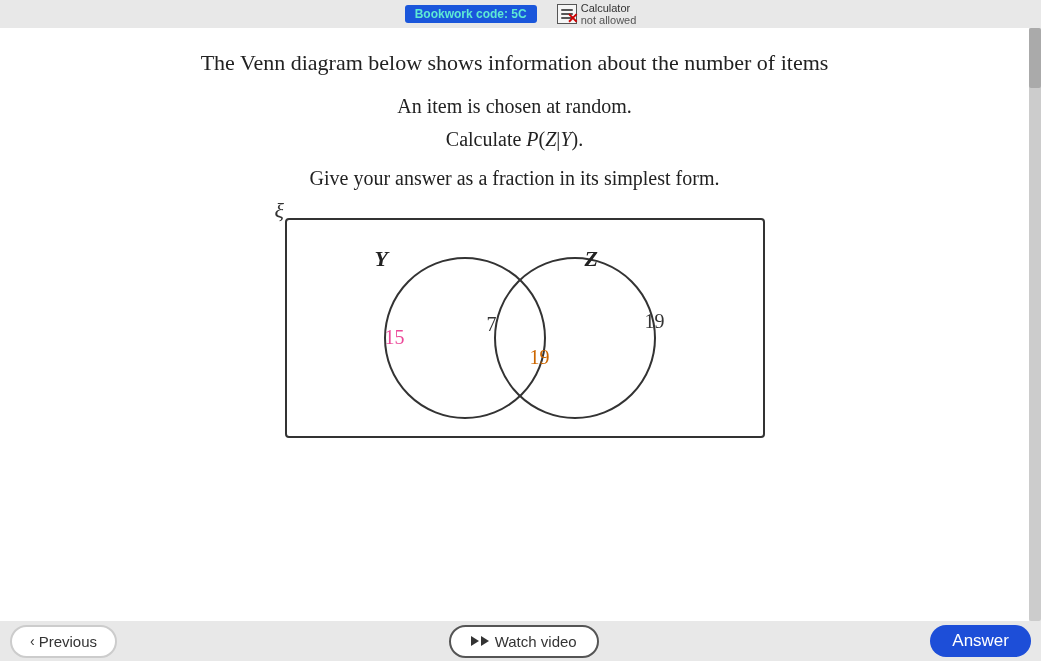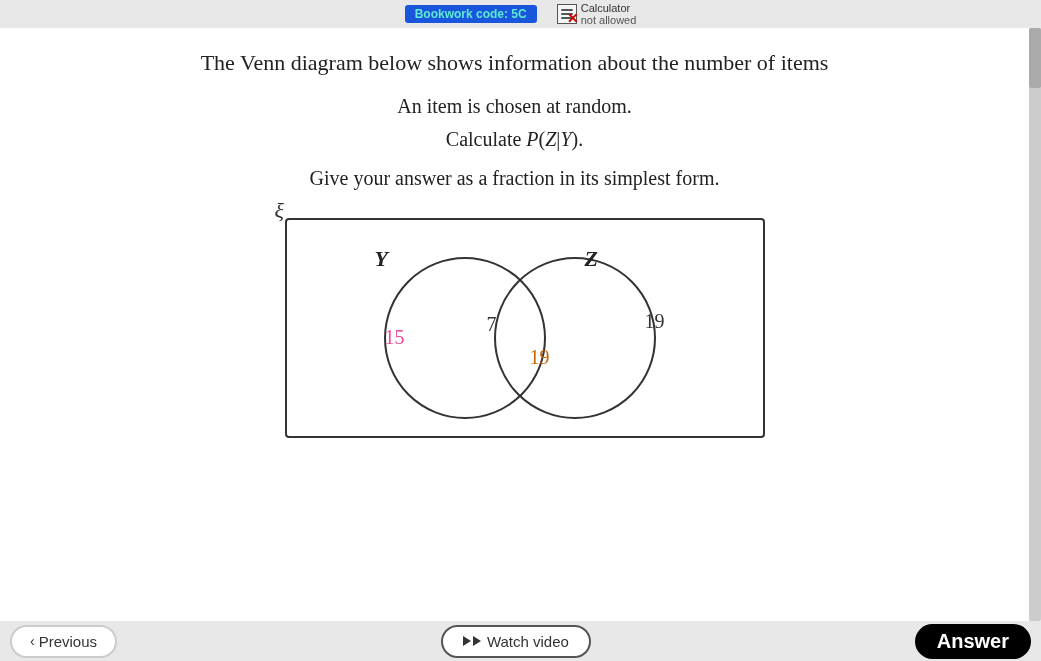--- a/index.html
+++ b/index.html
@@ -269,29 +269,29 @@
       font-family: Arial, sans-serif;
       color: #333;
       cursor: pointer;
       display: flex;
       align-items: center;
       gap: 6px;
       justify-content: flex-end;
     }
 
     .answer-button {
-      background: #000000;
+      background: #1d4ed8;
       border: none;
       border-radius: 20px;
       padding: 6px 22px;
-      font-size: 20px;
+      font-size: 17px;
       font-family: Arial, sans-serif;
       color: white;
       cursor: pointer;
-      font-weight: 700;
+      font-weight: 400;
     }
   </style>
 </head>
 <body>
 
 <div class="top-bar">
   <div class="bookwork-code">Bookwork code: 5C</div>
   <div class="calculator-box">
     <div class="calc-icon">
       <div class="calc-lines">

